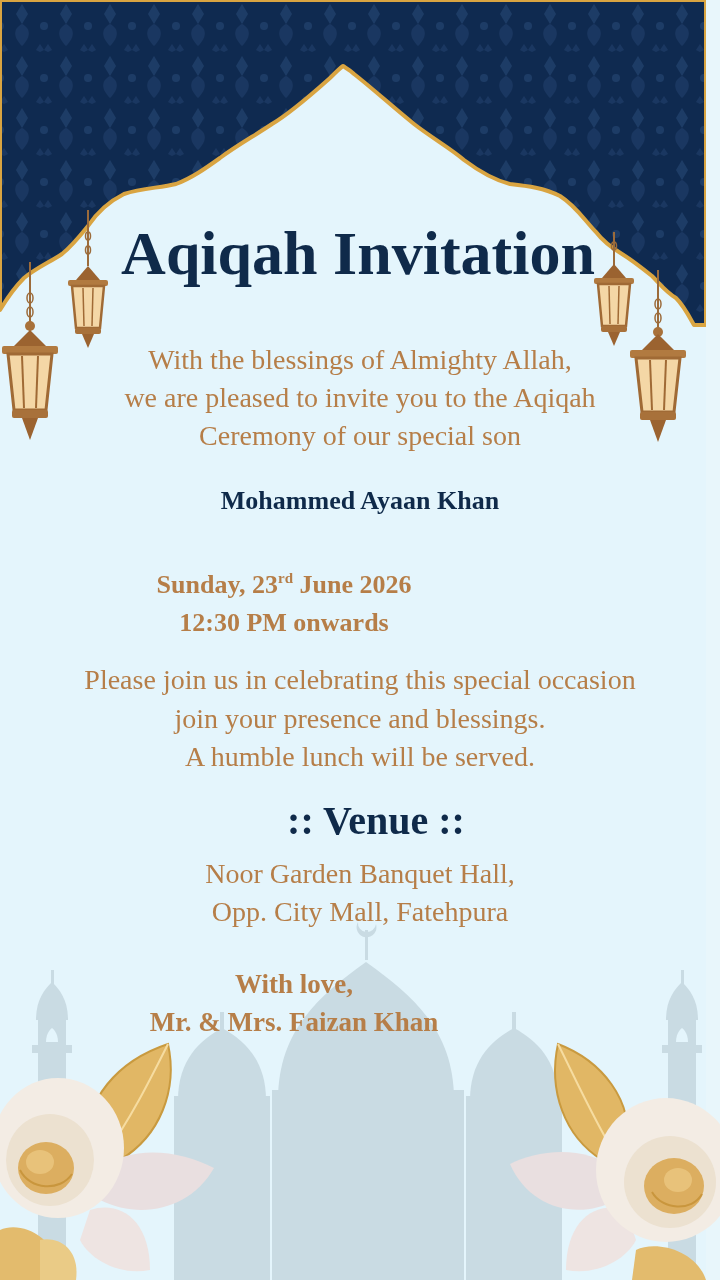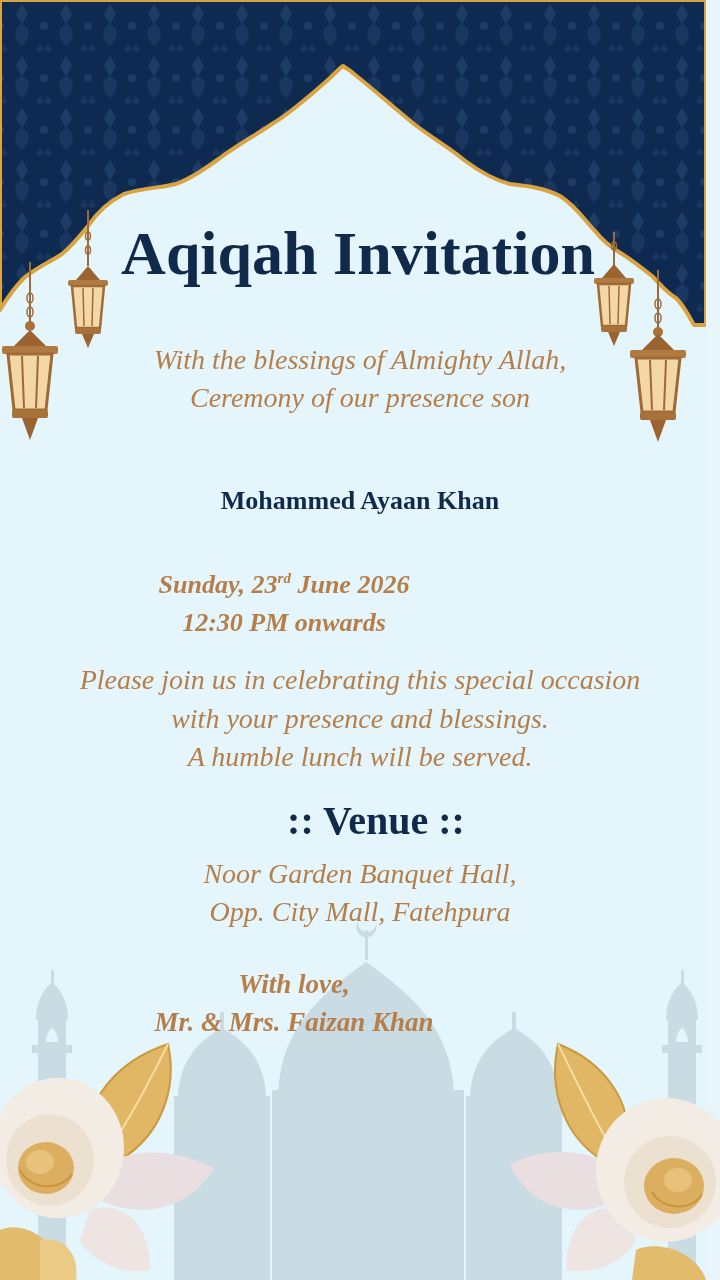--- a/index.html
+++ b/index.html
@@ -13,21 +13,21 @@
   .content { position: absolute; left: 0; top: 0; width: 720px; z-index: 6; text-align: center; }
   .title { position: absolute; left: 0; width: 716px; top: 218px; font-size: 62px; font-weight: bold; color: #0f2a4a; letter-spacing: 0px; }
   .blessing { position: absolute; left: 0; width: 720px; top: 341px; font-size: 28px; line-height: 38px; color: #b67e48; }
   .child-name { position: absolute; left: 0; width: 720px; top: 486px; font-size: 26px; font-weight: bold; color: #0f2a4a; }
   .date { position: absolute; left: 0; width: 568px; top: 566px; font-size: 26px; font-weight: bold; line-height: 38px; color: #b67e48; }
   .date sup { font-size: 15px; vertical-align: 10px; line-height: 0; }
   .join { position: absolute; left: 0; width: 720px; top: 661px; font-size: 28px; line-height: 38.5px; color: #b67e48; }
   .venue-head { position: absolute; left: 16px; width: 720px; top: 797px; font-size: 40px; font-weight: bold; color: #0f2a4a; }
   .venue-addr { position: absolute; left: 0; width: 720px; top: 855px; font-size: 28px; line-height: 38px; color: #b67e48; }
   .sign { position: absolute; left: 0; width: 588px; top: 965px; font-size: 27px; font-weight: bold; line-height: 38px; color: #b67e48; }
-  .line { display: block; font-style: italic; }
+  .line { display: block; }
 </style>
 </head>
 <body>
 
 <div class="card">
 
   <svg class="bg-svg" width="720" height="340" viewBox="0 0 720 340">
     <defs>
       <pattern id="damask" width="44" height="52" patternUnits="userSpaceOnUse">
         <rect width="44" height="52" fill="#0f2a50"></rect>
@@ -152,33 +152,34 @@
     <ellipse cx="172" cy="140" rx="14" ry="12" fill="#e8c27a"></ellipse>
     <path d="M146 152 C156 170 186 172 196 154" stroke="#c9963d" stroke-width="2" fill="none"></path>
     <path d="M130 210 C150 200 190 210 200 240 H126 Z" fill="#e3bb6d"></path>
   </svg>
 
   <div class="content">
     <div class="title">Aqiqah Invitation</div>
 
     <div class="blessing">
       <span class="line">With the blessings of Almighty Allah,</span>
-      <span class="line">Ceremony of our presence son</span>
+      <span class="line">we are pleased to invite you to the Aqiqah</span>
+      <span class="line">Ceremony of our special son</span>
     </div>
 
     <div class="child-name">Mohammed Ayaan Khan</div>
 
     <div class="date">
       <span class="line"><span>Sunday, 23</span><sup>rd</sup><span> June 2026</span></span>
       <span class="line">12:30 PM onwards</span>
     </div>
 
     <div class="join">
       <span class="line">Please join us in celebrating this special occasion</span>
-      <span class="line">with your presence and blessings.</span>
+      <span class="line">join your presence and blessings.</span>
       <span class="line">A humble lunch will be served.</span>
     </div>
 
     <div class="venue-head">:: Venue ::</div>
 
     <div class="venue-addr">
       <span class="line">Noor Garden Banquet Hall,</span>
       <span class="line">Opp. City Mall, Fatehpura</span>
     </div>
 

